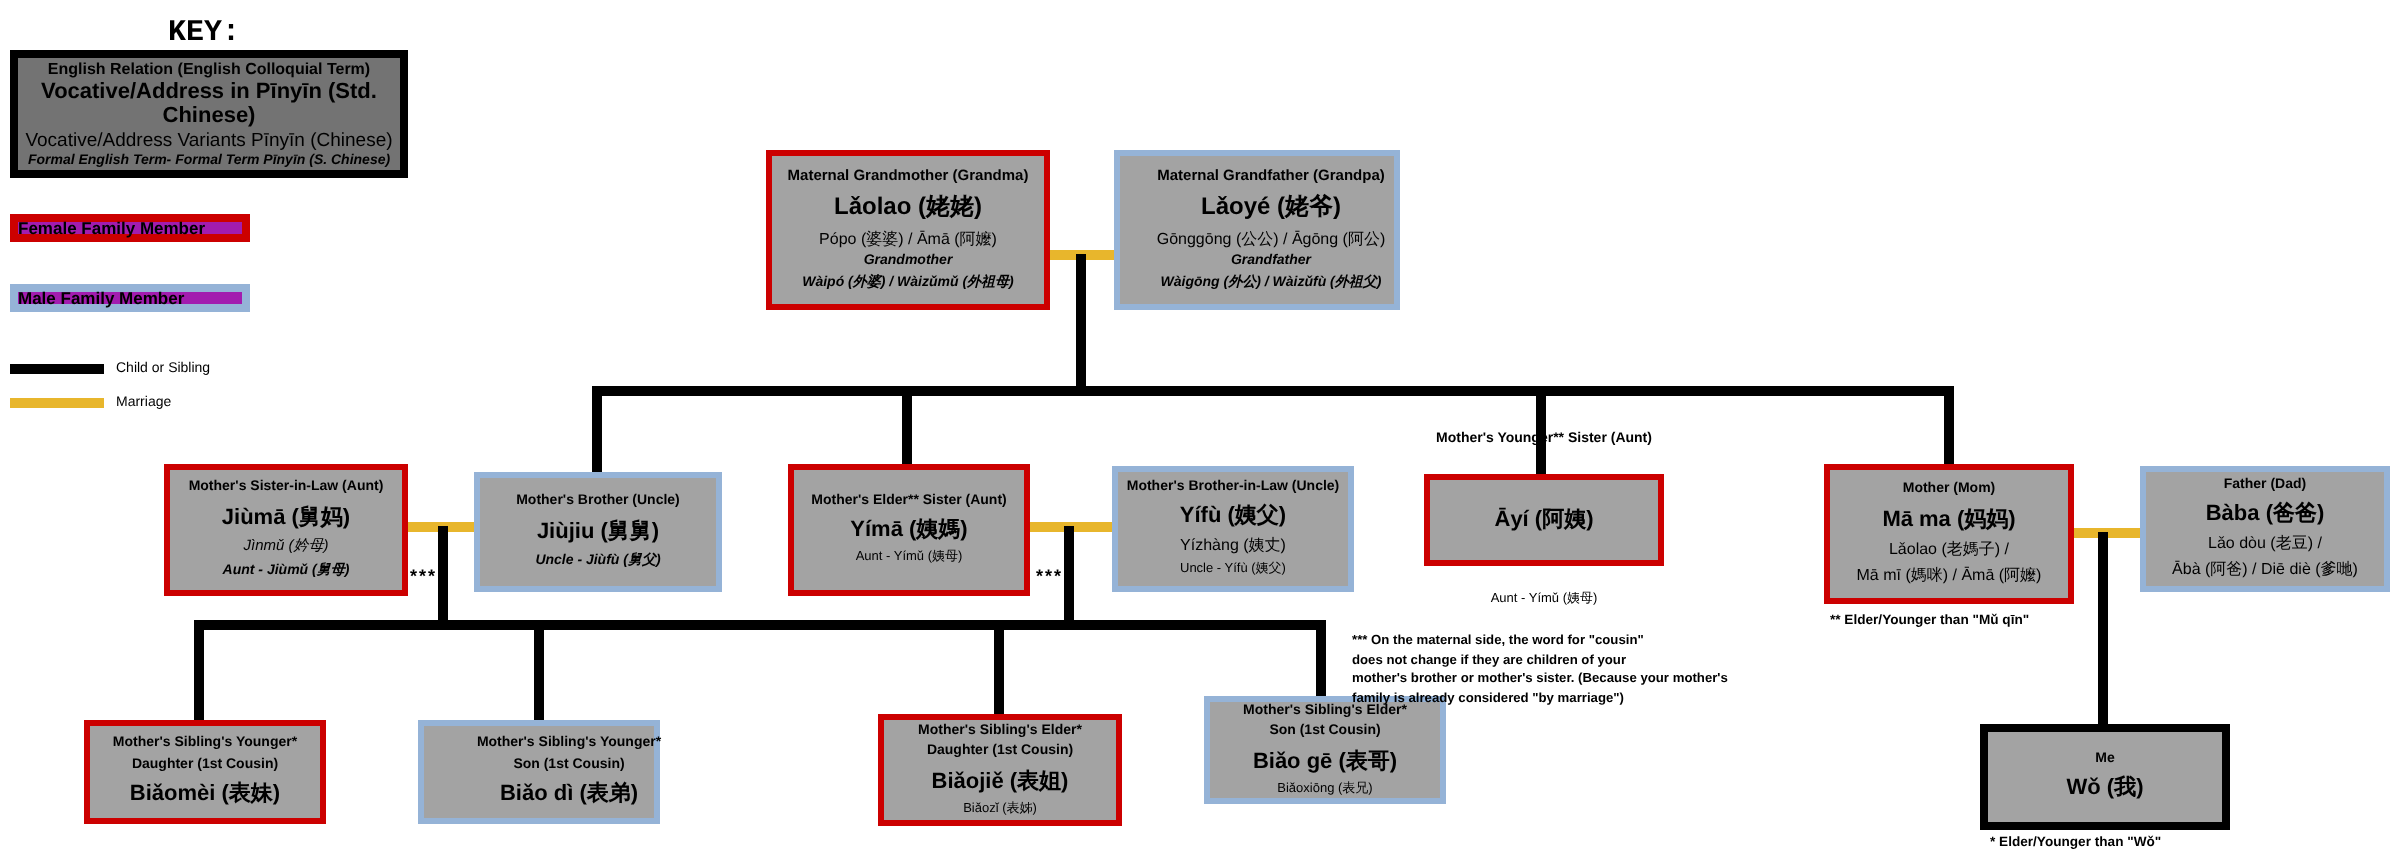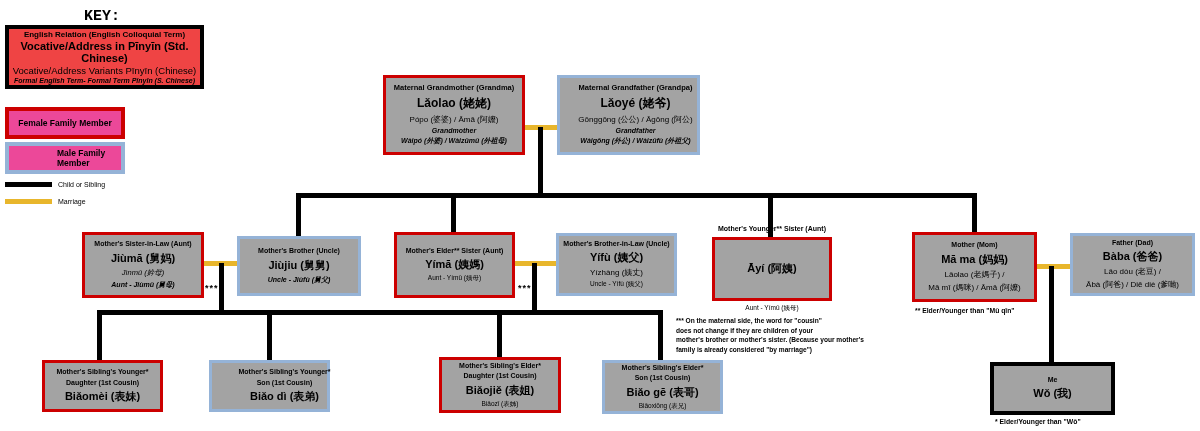--- a/index.html
+++ b/index.html
@@ -2,27 +2,27 @@
 <html><head>
 <meta charset="utf-8">
 <style>
   * { margin:0; padding:0; box-sizing:border-box; }
   body { background:#ffffff; font-family:"Liberation Sans", sans-serif; color:#000; }
   .canvas { position:relative; width:1200px; height:431px; background:#fff; overflow:hidden; }
 
   
   .key-title { position:absolute; left:84px; top:8px; font-size:15px; font-weight:bold;font-family:Liberation Mono, monospace; }
   .key-box { position:absolute; left:5px; top:25px; width:199px; height:64px; border:4px solid #000;
-             display:flex; flex-direction:column; justify-content:center; align-items:center; gap:1px; text-align:center; background:#ef4444; }
+             display:flex; flex-direction:column; justify-content:center; align-items:center; gap:1px; text-align:center; background:#737373; }
   .key-l1 { font-size:8px; font-weight:bold; }
   .key-l2 { font-size:11px; font-weight:bold; }
   .key-l3 { font-size:9.5px; }
   .key-l4 { font-size:7px; font-weight:bold; font-style:italic; }
-  .legend-box { position:absolute; width:120px; height:32px; border:4px solid; background:#ec4899;
-                display:flex; align-items:center; justify-content:center; font-size:8.5px; font-weight:bold; }
+  .legend-box { position:absolute; width:120px; height:14px; border:4px solid; background:#a21caf;
+                display:flex; align-items:center; font-size:8.5px; font-weight:bold; }
   .legend-line { position:absolute; height:5px; }
   .legend-line-label { position:absolute; font-size:7px; }
 
   
   .conn { position:absolute; }
 
   
   .person { position:absolute; background:#a3a3a3; border:3px solid; display:flex; flex-direction:column;
             justify-content:center; align-items:center; text-align:center; gap:2px; padding:2px; }
   .person.me-box { border-width:4px; }
@@ -49,21 +49,21 @@
   <div class="key-title">KEY:</div>
   <div class="key-box">
     <div class="key-l1">English Relation (English Colloquial Term)</div>
     <div class="key-l2">Vocative/Address in Pīnyīn (Std. Chinese)</div>
     <div class="key-l3">Vocative/Address Variants Pīnyīn (Chinese)</div>
     <div class="key-l4">Formal English Term- Formal Term Pīnyīn (S. Chinese)</div>
   </div>
   <div class="legend-box" style="left: 5px; top: 107px; border-color: rgb(204, 0, 0);">
     <span>Female Family  Member</span>
   </div>
-  <div class="legend-box" style="left: 5px; top: 142px; border-color: rgb(149, 179, 215); padding-left: 48px;">
+  <div class="legend-box" style="left: 5px; top: 142px; border-color: rgb(149, 179, 215);">
     <span>Male Family Member</span>
   </div>
   <div class="legend-line" style="left: 5px; top: 182px; width: 47px; background-color: rgb(0, 0, 0);"></div>
   <div class="legend-line-label" style="left:58px; top:181px;">Child or Sibling</div>
   <div class="legend-line" style="left: 5px; top: 199px; width: 47px; background-color: rgb(232, 182, 44);"></div>
   <div class="legend-line-label" style="left:58px; top:198px;">Marriage</div>
 
   <div class="conn" style="left: 525px; top: 125px; width: 32px; height: 5px; background-color: rgb(232, 182, 44);"></div>
   <div class="conn" style="left: 538px; top: 127px; width: 5px; height: 69px; background-color: rgb(0, 0, 0);"></div>
   <div class="conn" style="left: 296px; top: 193px; width: 681px; height: 5px; background-color: rgb(0, 0, 0);"></div>
@@ -113,21 +113,21 @@
     <div class="p-title">Mother's Elder** Sister (Aunt)</div>
     <div class="p-name">Yímā (姨媽)</div>
     <div class="p-var-sm">Aunt - Yímǔ (姨母)</div>
   </div>
   <div class="person" style="left: 556px; top: 233px; width: 121px; height: 63px; border-color: rgb(149, 179, 215);">
     <div class="p-title">Mother's Brother-in-Law (Uncle)</div>
     <div class="p-name">Yífù (姨父)</div>
     <div class="p-var">Yízhàng (姨丈)</div>
     <div class="p-var-sm">Uncle - Yífù (姨父)</div>
   </div>
-  <div class="person" style="left: 712px; top: 237px; width: 120px; height: 64px; border-color: rgb(204, 0, 0); gap: 28px;">
+  <div class="person" style="left: 712px; top: 237px; width: 120px; height: 46px; border-color: rgb(204, 0, 0); gap: 28px;">
     <div class="p-title">Mother's Younger** Sister (Aunt)</div>
     <div class="p-name">Āyí (阿姨)</div>
     <div class="p-var-sm">Aunt - Yímǔ (姨母)</div>
   </div>
   <div class="person" style="left: 912px; top: 232px; width: 125px; height: 70px; border-color: rgb(204, 0, 0);">
     <div class="p-title">Mother (Mom)</div>
     <div class="p-name">Mā ma (妈妈)</div>
     <div class="p-var">Lǎolao (老媽子) /</div>
     <div class="p-var">Mā mī (媽咪) / Āmā (阿嬤)</div>
   </div>
@@ -150,21 +150,21 @@
     <div class="p-title">Mother's Sibling's Younger*</div>
     <div class="p-title">Son (1st Cousin)</div>
     <div class="p-name">Biǎo dì (表弟)</div>
   </div>
   <div class="person" style="left: 439px; top: 357px; width: 122px; height: 56px; border-color: rgb(204, 0, 0);">
     <div class="p-title">Mother's Sibling's Elder*</div>
     <div class="p-title">Daughter (1st Cousin)</div>
     <div class="p-name">Biǎojiě (表姐)</div>
     <div class="p-var-sm">Biǎozǐ (表姊)</div>
   </div>
-  <div class="person" style="left: 602px; top: 360px; width: 121px; height: 54px; border-color: rgb(149, 179, 215);">
+  <div class="person" style="left: 602px; top: 348px; width: 121px; height: 54px; border-color: rgb(149, 179, 215);">
     <div class="p-title">Mother's Sibling's Elder*</div>
     <div class="p-title">Son (1st Cousin)</div>
     <div class="p-name">Biǎo gē (表哥)</div>
     <div class="p-var-sm">Biǎoxiōng (表兄)</div>
   </div>
   <div class="person me-box" style="left: 990px; top: 362px; width: 125px; height: 53px; border-color: rgb(0, 0, 0);">
     <div class="p-title">Me</div>
     <div class="p-name">Wǒ (我)</div>
   </div>
 

